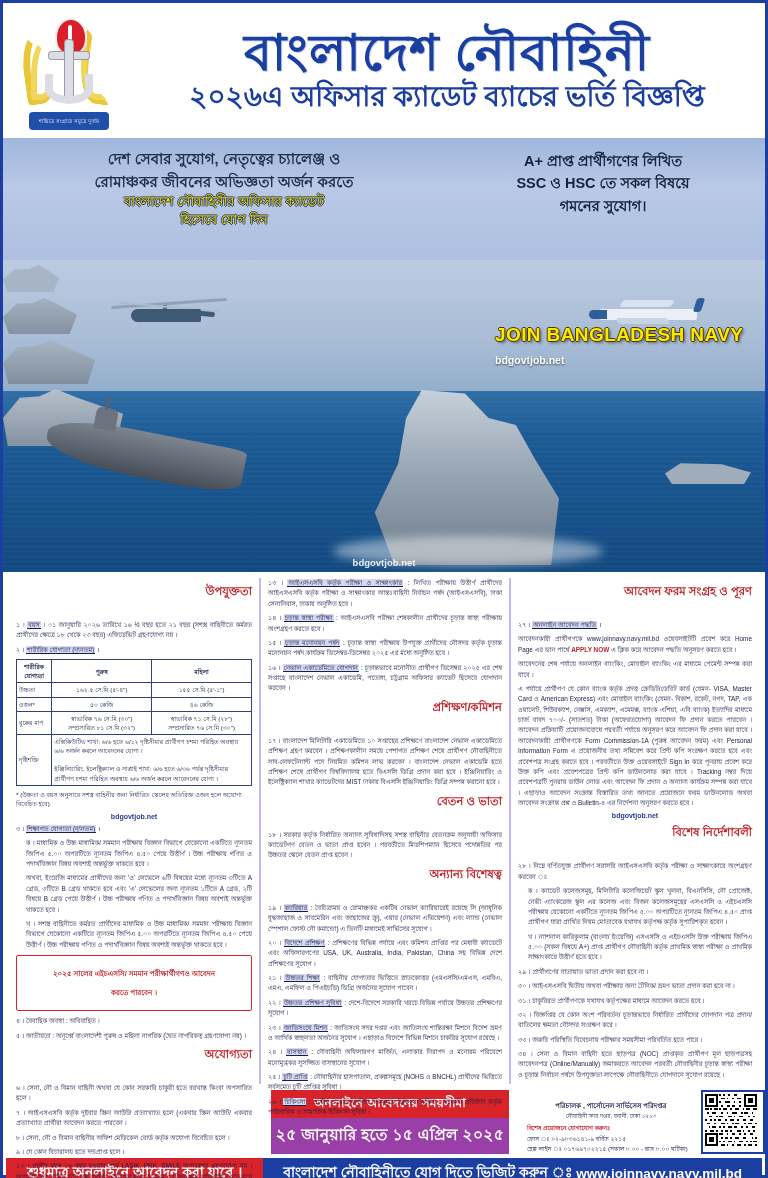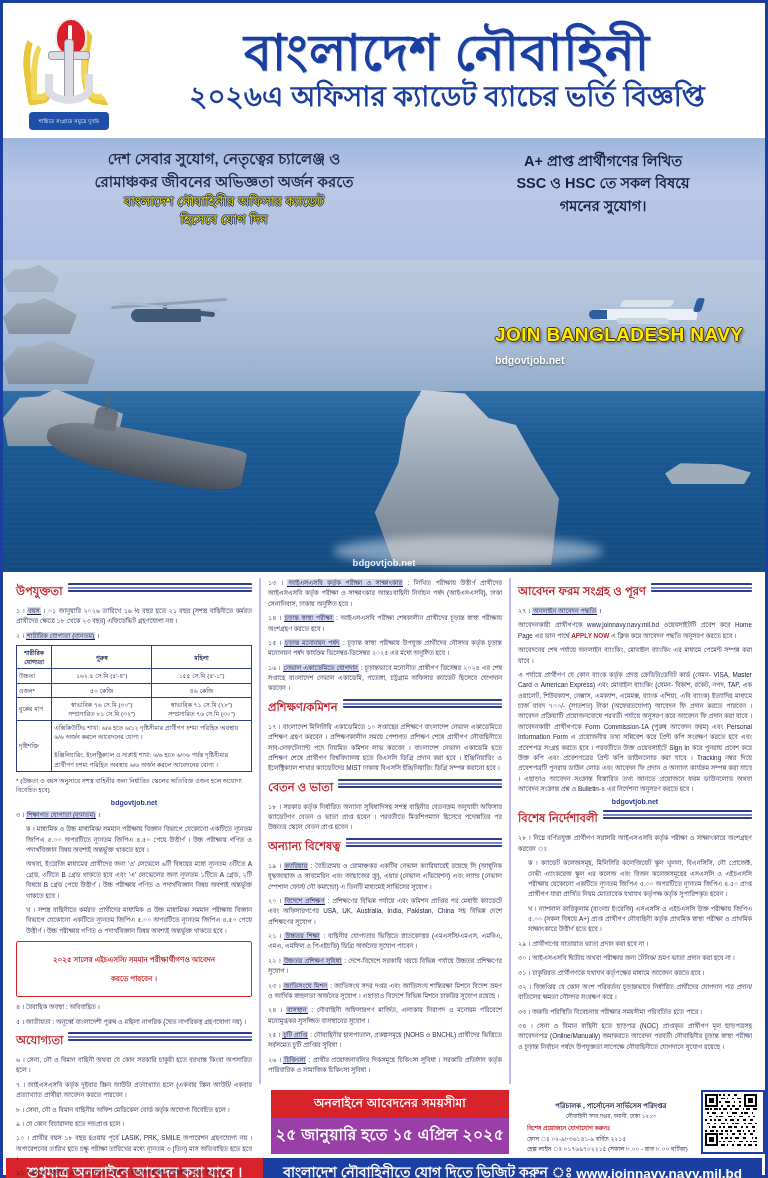--- a/index.html
+++ b/index.html
@@ -143,21 +143,21 @@
 
   
   .columns{
     display:flex;gap:0;padding:6px 6px 0 6px;box-sizing:border-box;
     height:512px;
   }
   .col{flex:1 1 33.33%;padding:0 7px;box-sizing:border-box;position:relative;}
   .col + .col{border-left:2px solid #c4b5fd;}
 
   .sechead{
-    position:relative;display:flex;align-items:flex-start;gap:5px;margin:5px 0 4px 0;
+    position:relative;display:flex;align-items:flex-end;gap:5px;margin:5px 0 4px 0;flex-direction:column;
   }
   .sechead .txt{
     font-size:11.5px;font-weight:bold;color:#c0262f;white-space:nowrap;
   }
   .sechead .bar{
     flex:1 1 auto;height:9px;
     background:
       linear-gradient(180deg,#2f3d8f 0 2px,#ffffff 2px 4px,#7b86c9 4px 6px,#ffffff 6px 7px,#2f3d8f 7px 9px);
     border-radius:1px;
   }

